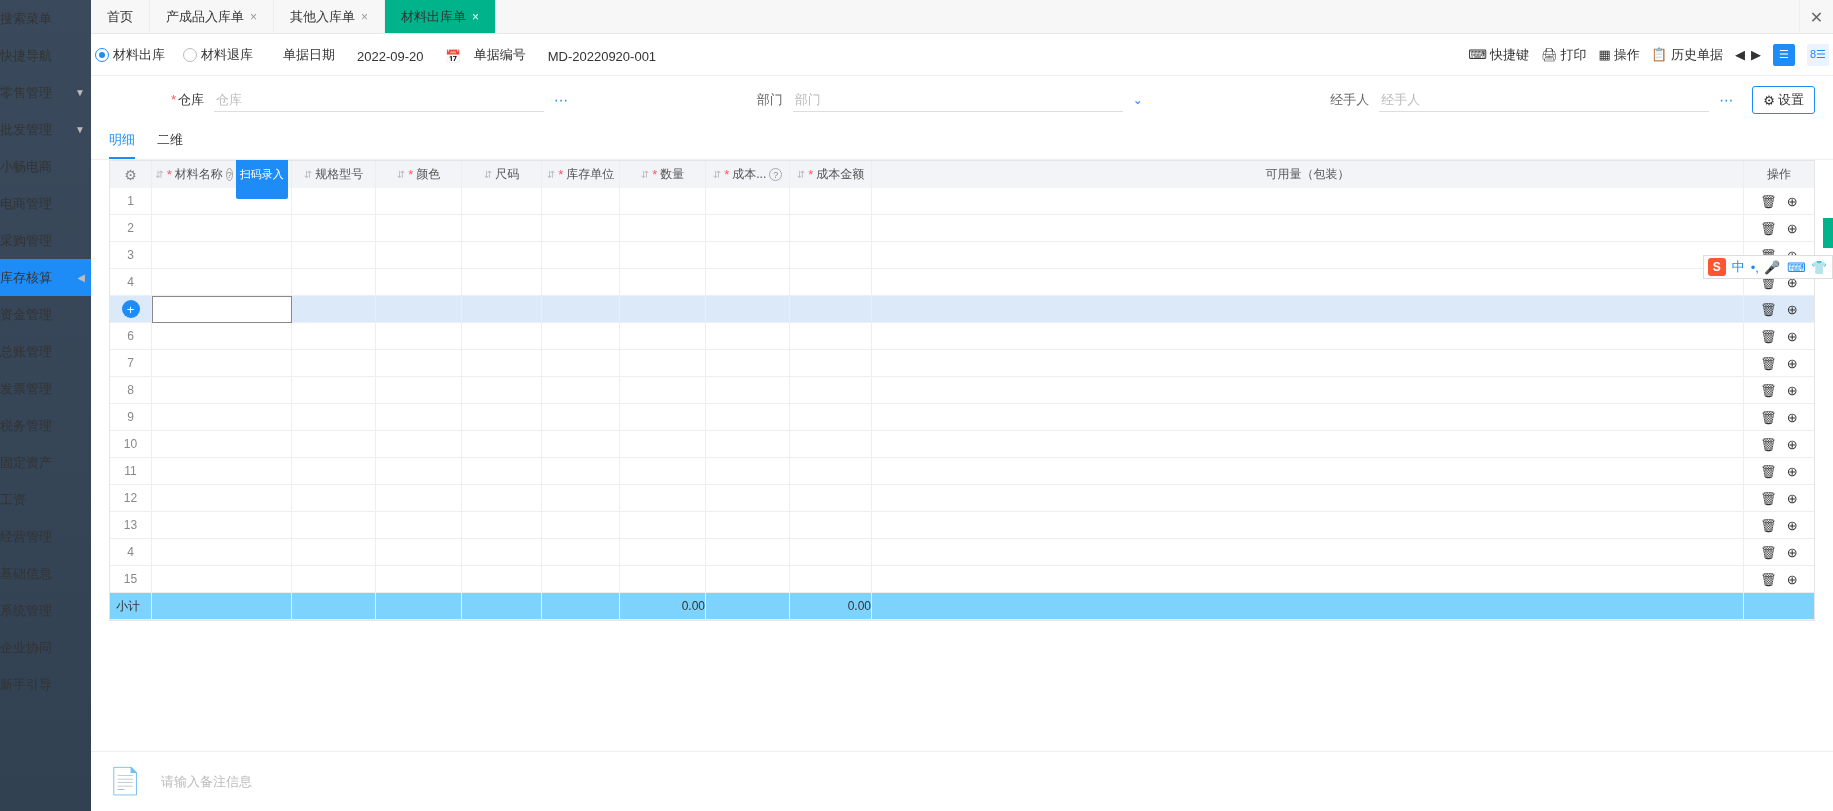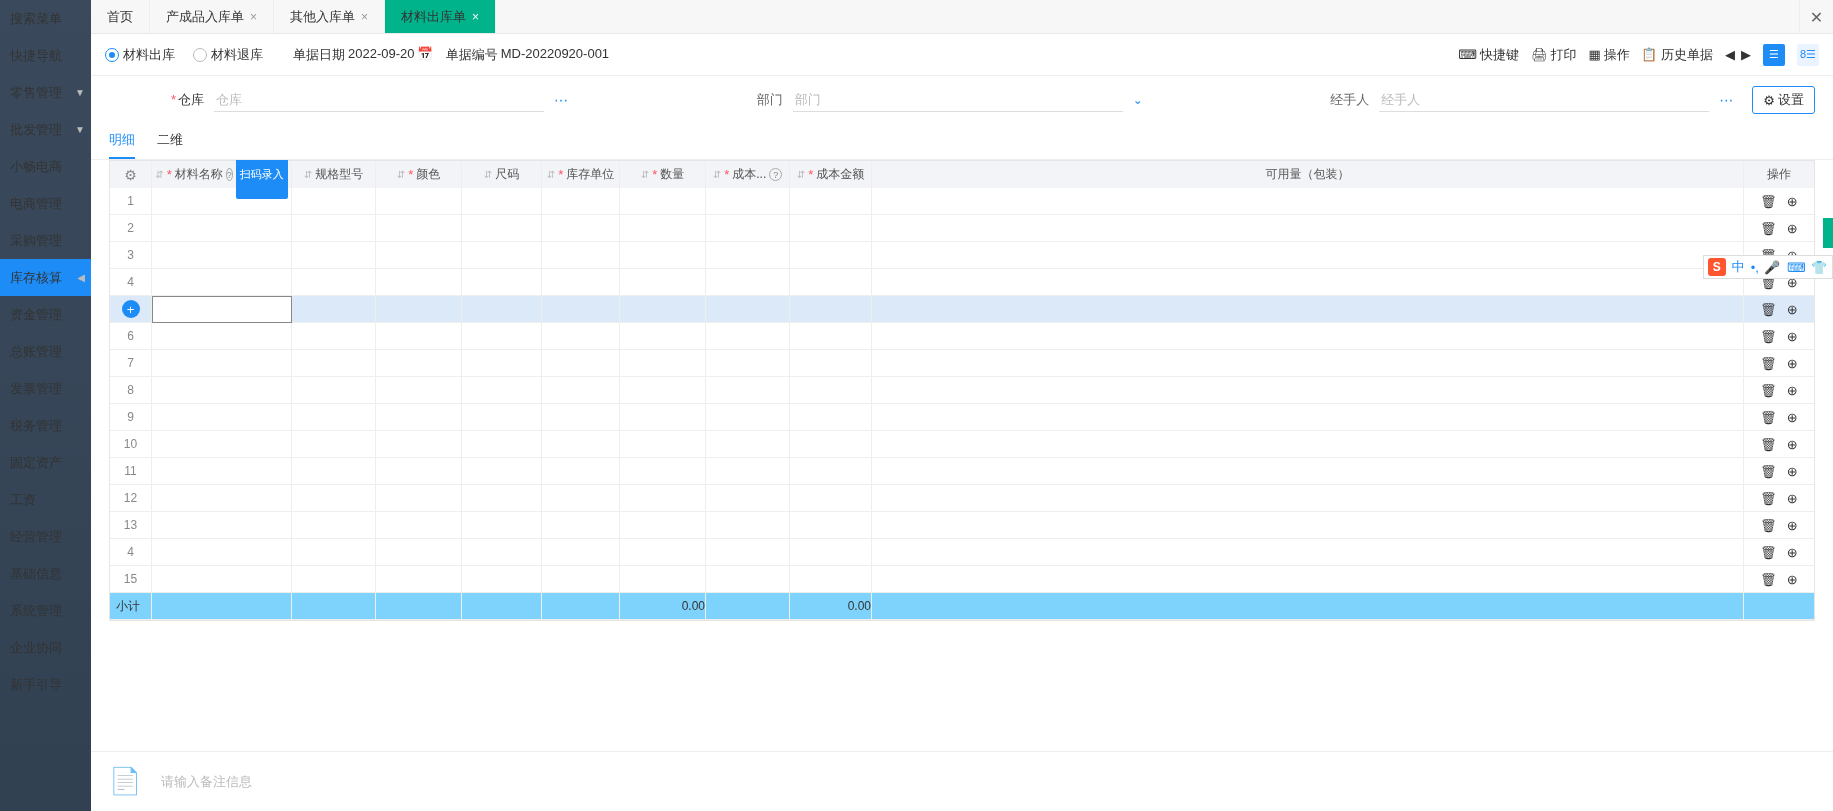--- a/index.html
+++ b/index.html
@@ -1,35 +1,35 @@
 <!DOCTYPE html>
 <html><head>
 <meta charset="utf-8">
 <style>
 *{box-sizing:border-box;margin:0;padding:0;font-family:"Microsoft YaHei",Arial,sans-serif;font-size:13px;color:#333}
 body{background:#fff;overflow:hidden}
 .app{display:flex;width:1833px;height:811px;position:relative}
 .sidebar{width:91px;background:#2c3e50;background:linear-gradient(#3a4a5c,#324152);height:100%;flex-shrink:0}
-.sidebar-item{height:37px;display:flex;align-items:center;padding-left:10px;color:#fff;font-size:13px;cursor:pointer;position:relative}
+.sidebar-item{height:37px;display:flex;align-items:center;color:#fff;font-size:13px;cursor:pointer;position:relative}
 .sidebar-item.active{background:#1e8cf7;color:#fff}
 .sidebar-item .chev{position:absolute;right:6px;color:#bbb;font-size:10px}
 .main{flex:1;display:flex;flex-direction:column;min-width:0;position:relative}
 .tabbar{height:34px;background:#f7f7f7;border-bottom:1px solid #e8e8e8;display:flex;align-items:stretch;position:relative}
 .tab{display:flex;align-items:center;padding:0 16px;font-size:13px;color:#555;border-right:1px solid #eee;cursor:pointer;gap:6px}
 .tab.active{background:#00b38a;color:#fff}
 .tab.active .x{color:#fff}
 .tab .x{color:#999;font-size:12px}
 .tab-close-all{position:absolute;right:0;top:0;width:34px;height:34px;display:flex;align-items:center;justify-content:center;font-size:16px;color:#666;cursor:pointer;border-left:1px solid #eee}
-.toolbar{height:42px;display:flex;align-items:center;padding:0 14px;border-bottom:1px solid #eee;gap:10px}
+.toolbar{height:42px;display:flex;align-items:center;padding:0 4px;border-bottom:1px solid #eee;gap:10px}
 .radio-group{display:flex;gap:18px;align-items:center;font-size:13px}
 .radio{display:flex;align-items:center;gap:4px;cursor:pointer}
 .radio .dot{width:14px;height:14px;border-radius:50%;border:1px solid #bbb;display:flex;align-items:center;justify-content:center}
 .radio.sel .dot{border-color:#1e8cf7}
 .radio.sel .dot::after{content:"";width:6px;height:6px;border-radius:50%;background:#1e8cf7}
-.kv{display:flex;align-items:flex-start;gap:3px;font-size:13px;color:#666}
+.kv{display:flex;align-items:flex-end;gap:22px;font-size:13px;color:#666}
 .kv .v{color:#333}
 .cal-icon{color:#1e8cf7}
 .toolbar-right{margin-left:auto;display:flex;align-items:center;gap:12px}
 .tbtn{display:flex;align-items:center;gap:3px;color:#666;font-size:13px;cursor:pointer}
 .tbtn.blue{color:#1e8cf7}
 .nav-arrows{display:flex;align-items:center;gap:6px;color:#999}
 .sq-btn{width:22px;height:22px;background:#1e8cf7;color:#fff;display:flex;align-items:center;justify-content:center;border-radius:2px;font-size:11px}
 .sq-btn.light{background:#eaf3ff;color:#1e8cf7}
 .form-row{height:48px;display:flex;align-items:center;padding:0 18px 0 80px;gap:18px}
 .field{display:flex;align-items:center;gap:10px;position:relative}

